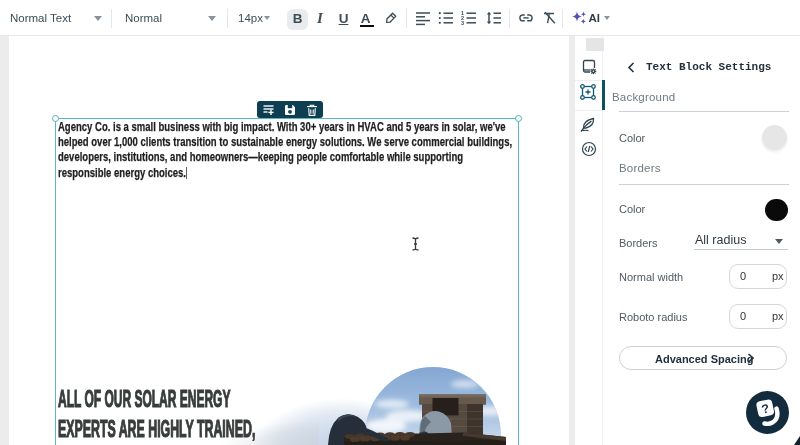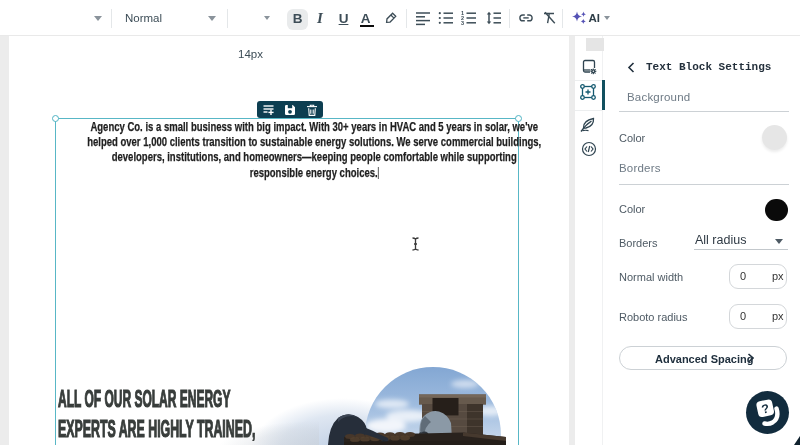--- a/index.html
+++ b/index.html
@@ -16,21 +16,21 @@
   .tdiv { position:absolute; top:9px; width:1px; height:19px; background:#e4e7e9; }
   .tbicon { position:absolute; top:10px; width:16px; height:16px; }
   #bbtn { position:absolute; left:287px; top:9px; width:21px; height:21px;
     background:#e9ebec; border-radius:6px; }
   .fmt { position:absolute; top:0; height:37px; line-height:37px; font-size:13.5px;
     color:#3d4d57; font-weight:bold; text-align:center; }
   
   #canvas { position:absolute; left:0; top:36px; width:575px; height:409px;
     background:#ececec; }
   #page { position:absolute; left:9px; top:0; width:560px; height:409px;
-    background:#fff; overflow:hidden;text-align:center; }
+    background:#fff; overflow:hidden; }
   
   #selrect { position:absolute; left:46px; top:82px; width:464px; height:340px;
     border:1px solid #58b7c6; }
   .handle { position:absolute; width:7px; height:7px; border-radius:50%;
     background:#fff; border:1px solid #4fb3c3; }
   
   #minibar { position:absolute; left:248px; top:65px; width:66px; height:17px;
     background:#0d3e51; border-radius:3px; }
   
   #para { position:absolute; left:49px; top:83px; width:700px;
@@ -57,26 +57,27 @@
   .phr { position:absolute; height:1px; background:#ccd1d5; }
   .pinput { position:absolute; width:58px; height:25px; border:1px solid #d4d7da;
     border-radius:9px; font-size:11px; color:#333; }
   #helpbtn { position:absolute; left:746px; top:391px; width:43px; height:43px;
     border-radius:50%; background:#122c3e; z-index:30; }
 </style>
 </head>
 <body>
 
 <div id="toolbar">
+  <div class="tbtxt" style="left:10px;">Normal Text</div>
   <div class="caret" style="left:94px;"></div>
   <div class="tdiv" style="left:111px;"></div>
   <div class="tbtxt" style="left:125px;">Normal</div>
   <div class="caret" style="left:208px;"></div>
   <div class="tdiv" style="left:227px;"></div>
-  <div class="tbtxt" style="left:238px;margin-top:36px;">14px</div>
+  <div class="tbtxt" style="left:238px;">14px</div>
   <div class="caret" style="left:264px; border-left-width:3.5px; border-right-width:3.5px; border-top-width:4.5px; top:16px;"></div>
   <div id="bbtn"></div>
   <div class="fmt" style="left:287px; width:21px;">B</div>
   <div class="fmt" style="left:311px; width:18px; font-style:italic; font-family:'Liberation Serif',serif; font-size:15px;">I</div>
   <div class="fmt" style="left:334px; width:19px; text-decoration:underline;">U</div>
   <div class="fmt" style="left:356px; width:19px;">A</div>
   <div style="position:absolute; left:359.5px; top:24.5px; width:14px; height:2.6px; background:#0c0c0c;"></div>
 
   <svg class="tbicon" style="left:383px;" viewBox="0 0 16 16">
     <g transform="rotate(45 8 8)" fill="none" stroke="#3d4d57" stroke-width="1.3">
@@ -300,21 +301,21 @@
 
 <div class="abs" style="left:601.5px; top:79.5px; width:3.5px; height:30.5px; background:#11505f; z-index:22;"></div>
 
 <div id="panel">
 
   <svg class="abs" style="left:24px; top:25.5px;" width="8" height="11" viewBox="0 0 8 11" fill="none" stroke="#22303e" stroke-width="1.6">
     <path d="M6.5 1 L2 5.5 l4.5 4.5"></path>
   </svg>
   <div class="abs" style="left:43px; top:25px; font-size:11px; font-weight:bold; color:#24303c;font-family:Liberation Mono, monospace;">Text Block Settings</div>
 
-  <div class="phead" style="left:24px; top:55px;">Background</div>
+  <div class="phead" style="left:9px; top:55px;">Background</div>
   <div class="phr" style="left:16px; top:75px; width:170px;"></div>
 
   <div class="plabel" style="left:16px; top:95.5px;">Color</div>
   <div class="abs" style="left:159px; top:89px; width:25px; height:25px; border-radius:50%; background:#e6e6e6; box-shadow:0 2px 3px rgba(0,0,0,0.08);"></div>
 
   <div class="phead" style="left:16px; top:125.5px;">Borders</div>
   <div class="phr" style="left:16px; top:147.5px; width:170px;"></div>
 
   <div class="plabel" style="left:16px; top:167px;">Color</div>
   <div class="abs" style="left:162px; top:162.5px; width:22.5px; height:22.5px; border-radius:50%; background:#0a0a0a;"></div>

